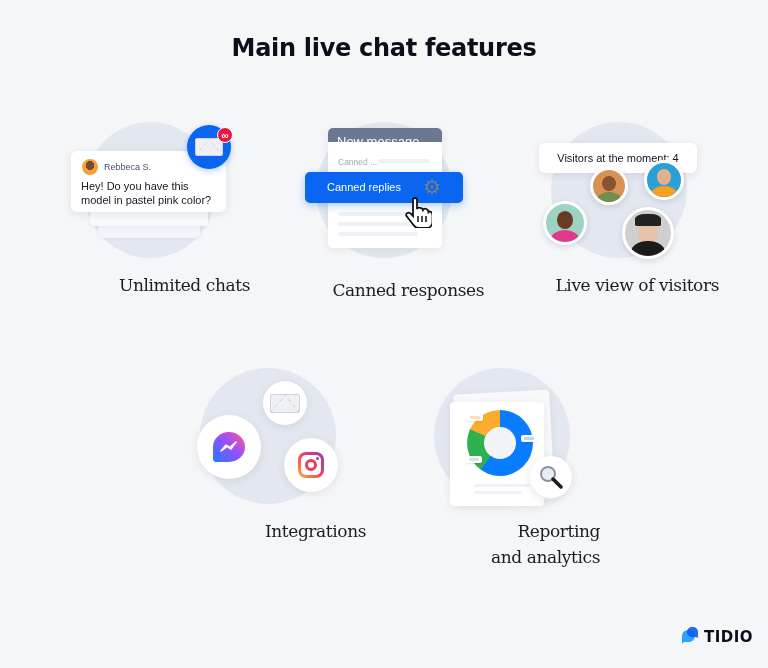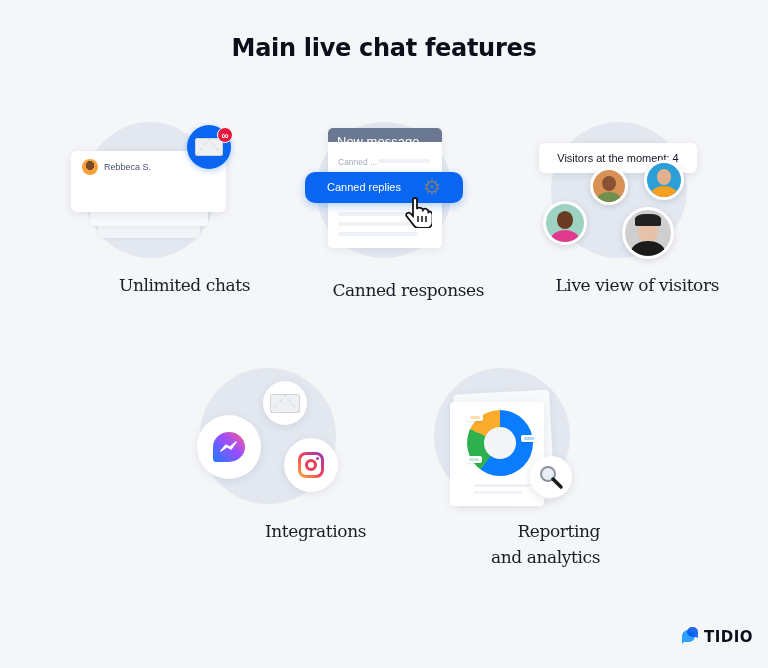--- a/index.html
+++ b/index.html
@@ -118,39 +118,43 @@
 
 <div class="title">Main live chat features</div>
 
 <div>
   <div class="blob" style="left:84px;top:122px;width:132px;height:136px;"></div>
   <div class="ghost-card" style="left:98px;top:220px;width:102px;height:18px;"></div>
   <div class="ghost-card" style="left:90px;top:208px;width:118px;height:18px;background:#f7f9fb;"></div>
   <div class="chat-card" style="left:71px;top:151px;width:155px;height:61px;">
     <div class="avatar-sm" style="left:11px;top:8px;"></div>
     <div class="sender" style="left:33px;top:11px;">Rebbeca S.</div>
+    <div class="msg" style="left:10px;top:28px;">
+      <div>Hey! Do you have this</div>
+      <div>model in pastel pink color?</div>
+    </div>
   </div>
   <div class="mail-bubble" style="left:187px;top:125px;">
     <div class="envelope" style="left:8px;top:13px;"></div>
   </div>
   <div class="infinity-badge" style="left:217px;top:127px;">∞</div>
   <div class="feature-label" style="left:50px;top:272px;width:200px;">Unlimited chats</div>
 </div>
 
 <div>
   <div class="blob" style="left:316px;top:122px;width:136px;height:136px;"></div>
   <div class="msg-window" style="left:328px;top:128px;width:114px;height:120px;">
     <div class="msg-header">New message</div>
     <div class="hello" style="left:10px;top:29px;">Canned ...</div>
     <div class="line" style="left:50px;top:31px;width:52px;"></div>
     <div class="line" style="left:10px;top:84px;width:92px;"></div>
     <div class="line" style="left:10px;top:94px;width:92px;"></div>
     <div class="line" style="left:10px;top:104px;width:80px;"></div>
   </div>
-  <div class="canned-btn" style="left:305px;top:172px;width:158px;height:31px;border-radius:10px;">
+  <div class="canned-btn" style="left:305px;top:172px;width:158px;height:31px;">
     <span class="lbl">Canned replies</span>
     <span class="gear" style="left:118px;top:5px;">⚙</span>
   </div>
   <div class="hand" style="left:404px;top:196px;">
     <svg width="28" height="32" viewBox="0 0 28 32">
       <path d="M9 3 q2-2 4 0 v10 q1-2 3.5-1 q2 0 2.5 2 q1-2 3.5-1 q2 1 2 3 q1-1 2.5 0 q1.5 1 1.5 3 v7 q0 4-4 6 h-10 q-3 0-5-3 l-7-9 q-1-2 1-3 q2-1 3.5 1 l2 2 z" fill="#fff" stroke="#111" stroke-width="1.8"></path>
       <path d="M14 20 v6 M18 20 v6 M22 20 v6" stroke="#111" stroke-width="1.5"></path>
     </svg>
   </div>
   <div class="feature-label" style="left:284px;top:277px;width:200px;">Canned responses</div>

